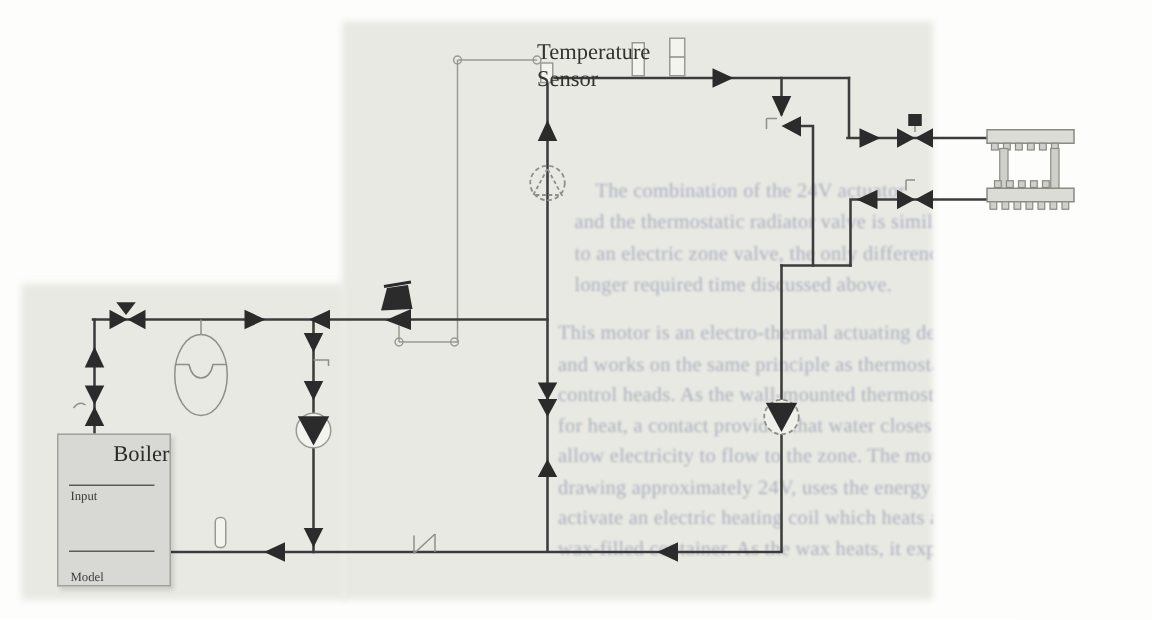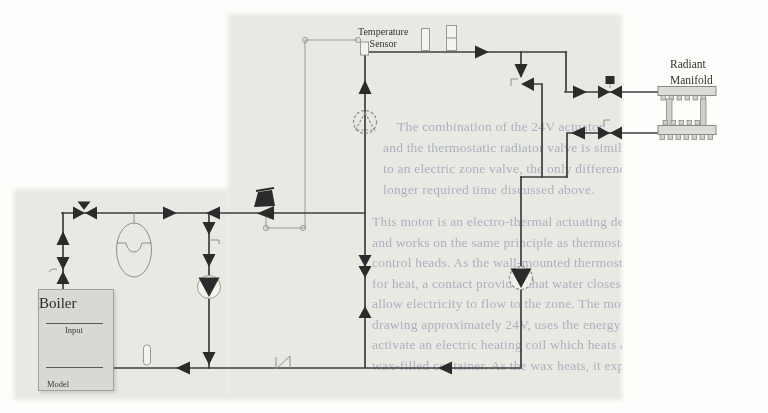--- a/index.html
+++ b/index.html
@@ -3,25 +3,25 @@
 <meta charset="utf-8">
 <style>
   html,body{margin:0;padding:0;background:#ffffff;}
   .stage{position:relative;width:768px;height:413px;background:#fdfdfb;overflow:hidden;
          font-family:"Liberation Serif", serif;}
   .scan-tint{position:absolute;background:#e9e9e3;filter:blur(2px);}
   .ghost{position:absolute;color:rgba(84,97,141,0.42);filter:blur(0.7px);
          font-size:13.5px;line-height:21px;letter-spacing:0.2px;white-space:nowrap;
          overflow:hidden;}
   .lbl{position:absolute;color:#32322e;white-space:pre-line;}
-  .lbl-temp{left:356px;top:26px;font-size:10px;line-height:1.2;padding-left:2px;text-align:center;}
+  .lbl-temp{left:356px;top:26px;font-size:15px;line-height:1.2;padding-left:2px;}
   .lbl-manifold{left:670px;top:57px;font-size:11.5px;line-height:1.35;}
   .boiler{position:absolute;left:38px;top:289px;width:74px;height:100px;
           background:#d8d8d4;border:1px solid #a2a29c;box-shadow:2px 2px 3px rgba(0,0,0,0.12);}
-  .boiler-title{position:absolute;left:0;right:0;top:5px;text-align:left;
+  .boiler-title{position:absolute;left:0;right:0;top:5px;text-align:right;
                 font-size:15px;color:#2a2a26;}
   .boiler-line{position:absolute;left:7px;width:57px;border-top:1px solid #5a5a56;}
   .boiler-field{position:absolute;left:8px;font-size:8.5px;color:#3a3a36;}
   svg{position:absolute;left:0;top:0;}
   .pipe{stroke:#3c3c3c;stroke-width:1.7;fill:none;stroke-linecap:square;}
   .wire{stroke:#9a9a94;stroke-width:1;fill:none;}
   .arrow{fill:#2b2b2b;stroke:none;}
   .lite{stroke:#8f8f89;stroke-width:1;fill:none;}
   .litefill{stroke:#9a9a94;stroke-width:1;fill:#f4f4ef;}
   .mfbar{fill:#dcdcd7;stroke:#8a8a84;stroke-width:1;}
@@ -188,24 +188,22 @@
       <rect class="mftooth" x="676" y="134.5" width="4.5" height="5"></rect>
       <rect class="mftooth" x="684" y="134.5" width="4.5" height="5"></rect>
       <rect class="mftooth" x="692" y="134.5" width="4.5" height="5"></rect>
       <rect class="mftooth" x="700" y="134.5" width="4.5" height="5"></rect>
       <rect class="mftooth" x="708" y="134.5" width="4.5" height="5"></rect>
     </g>
   </svg>
 
   <div class="lbl lbl-temp">Temperature
 Sensor</div>
-  <div class="lbl lbl-manifold">Radiant
-Manifold</div>
 
   <div class="boiler">
     <div class="boiler-title">Boiler</div>
     <div class="boiler-line" style="top:33px;"></div>
-    <div class="boiler-field" style="top:35px;margin-left:18px;">Input</div>
+    <div class="boiler-field" style="top:35px;">Input</div>
     <div class="boiler-line" style="top:77px;"></div>
     <div class="boiler-field" style="top:89px;">Model</div>
   </div>
 
 </div>
 
 </body></html>

